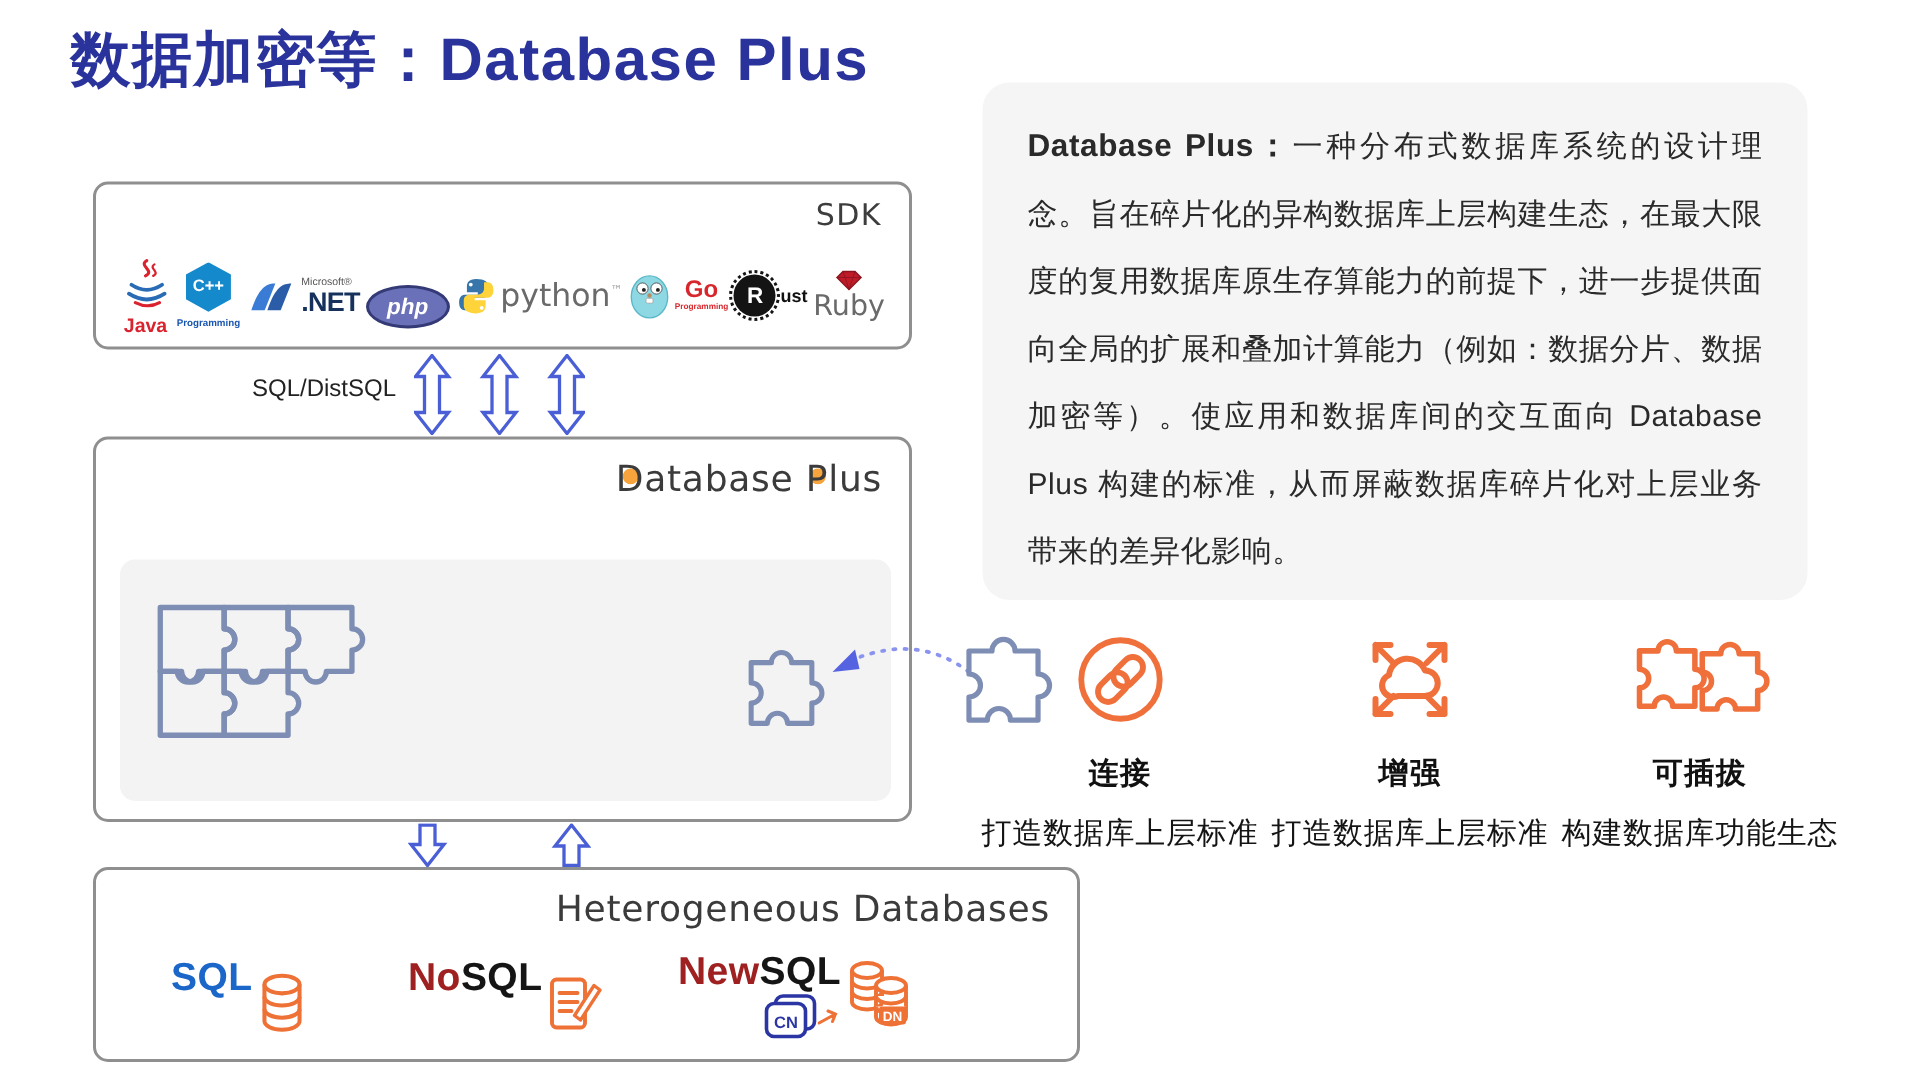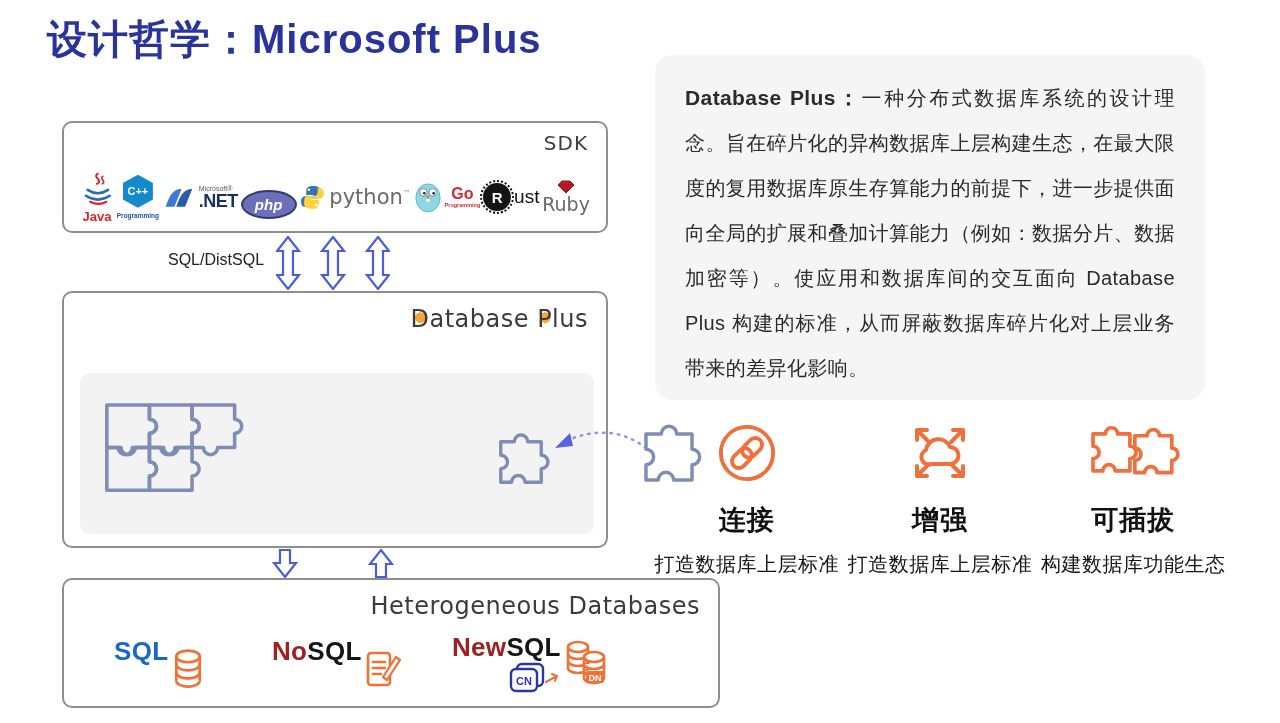--- a/index.html
+++ b/index.html
@@ -38,21 +38,21 @@
   .php-pill { width:56px; height:29px; background:#6a71b8; border:2px solid #343a75; border-radius:50%;
     display:flex; align-items:center; justify-content:center; color:#ffffff; font-weight:700;
     font-style:italic; font-size:15px;margin-top:14px; }
   .py-text { font-size:21px; color:#6a6a6a; font-family:"DejaVu Sans", sans-serif; }
   .py-tm { font-size:8px; color:#9a9a9a; vertical-align:super; }
   .go-text { color:#d8272c; font-weight:800; font-size:16px; }
   .go-sub { color:#d8272c; font-size:5.5px; font-weight:700; margin-top:1px; }
   .rust-gear { width:28px; height:28px; border-radius:50%; background:#141414; color:#fff;
     display:flex; align-items:center; justify-content:center; font-weight:800; font-size:15px;
     outline:2px dotted #141414; outline-offset:1px; }
-  .rust-text { font-size:19px; font-weight:400; color:#111; }
+  .rust-text { font-size:12px; font-weight:700; color:#111; }
   .ruby-text { font-size:19px; color:#6a6a6a; font-family:"DejaVu Sans", sans-serif; margin-top:-2px; }
 
   
   .protocol-label { left:168px; top:251px; font-size:16px; color:#222; }
 
   
   .dbplus-label { position:absolute; right:18px; top:12px; font-size:24px; }
   .accent-letter { position:relative; display:inline-block;
     background:radial-gradient(circle at 55% 45%, #F6A43B 0 5px, transparent 5.5px); }
 
@@ -69,31 +69,31 @@
   
   .desc-box { left:655px; top:55px; width:550px; height:345px; background:#f5f5f6; border-radius:18px; }
   .desc-text { padding:20px 30px 0 30px; font-size:20px; line-height:45px; color:#2a2a2a;
     text-align:justify; letter-spacing:0.4px; }
   .desc-lead { font-weight:700; font-size:21px; }
 
   
   .features-row { left:650px; top:420px; width:580px; display:flex; }
   .feature { flex:1; display:flex; flex-direction:column; align-items:center; }
   .feature-icon-wrap { height:66px; display:flex; align-items:center; justify-content:center; }
-  .feature-label { margin-top:16px; font-size:27px; font-weight:700; color:#111; letter-spacing:1px; }
+  .feature-label { margin-top:16px; font-size:20px; font-weight:700; color:#111; letter-spacing:1px; }
   .feature-sub { margin-top:13px; font-size:20px; font-weight:500; color:#141414; letter-spacing:0.5px; }
 
   svg { display:block; }
 </style>
 </head>
 <body>
 
 <div id="canvas">
 
-  <div class="abs page-title">设计哲学：Microsoft Plus</div>
+  <div class="abs page-title">数据加密等：Database Plus</div>
 
   <div class="abs layer-box box-sdk">
     <div class="box-corner-label">SDK</div>
     <div class="sdk-row">
 
       <div class="logo logo-col">
         <svg width="34" height="34" viewBox="0 0 40 40">
           <path d="M21,2 c-7,4 7,8 -1,12" stroke="#d9232e" stroke-width="2.4" fill="none" stroke-linecap="round"></path>
           <path d="M27,5 c-5,3 5,6 -1,9" stroke="#d9232e" stroke-width="1.8" fill="none" stroke-linecap="round"></path>
           <path d="M9,21 q12,8 24,0" stroke="#2a6bb5" stroke-width="3" fill="none" stroke-linecap="round"></path>

